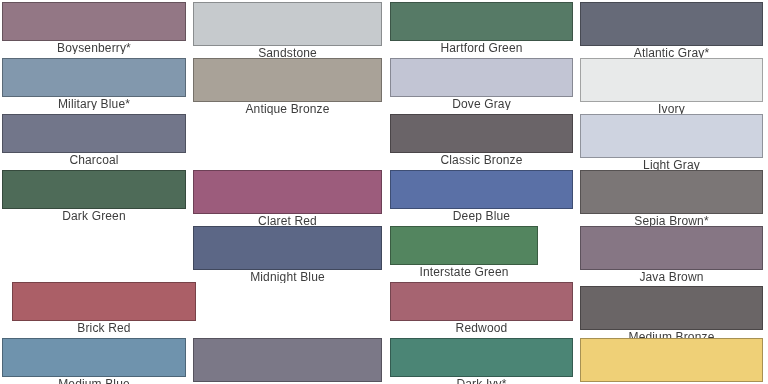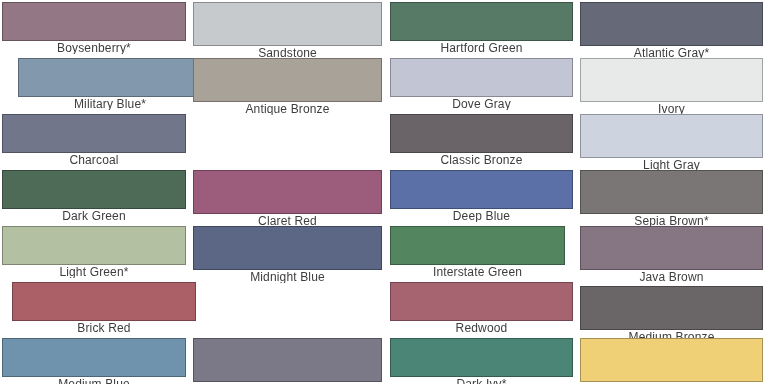--- a/index.html
+++ b/index.html
@@ -73,21 +73,21 @@
       <div class="swatch-label">Sandstone</div>
     </div>
     <div class="swatch-cell col-a" style="left: 390px; top: 2px; width: 183px; height: 56px;">
       <div class="swatch-chip" style="background: rgb(86, 122, 102);"></div>
       <div class="swatch-label">Hartford Green</div>
     </div>
     <div class="swatch-cell col-b" style="left: 580px; top: 2px; width: 183px; height: 56px;">
       <div class="swatch-chip" style="background: rgb(102, 106, 120);"></div>
       <div class="swatch-label">Atlantic Gray*</div>
     </div>
-    <div class="swatch-cell col-a" style="left: 2px; top: 58px; width: 184px; height: 56px; margin-left: 16px;">
+    <div class="swatch-cell col-a" style="left: 2px; top: 58px; width: 184px; height: 56px;">
       <div class="swatch-chip" style="background: rgb(130, 152, 173);"></div>
       <div class="swatch-label">Military Blue*</div>
     </div>
     <div class="swatch-cell col-b" style="left: 193px; top: 58px; width: 189px; height: 56px;">
       <div class="swatch-chip" style="background: rgb(169, 162, 152);"></div>
       <div class="swatch-label">Antique Bronze</div>
     </div>
     <div class="swatch-cell col-a" style="left: 390px; top: 58px; width: 183px; height: 56px;">
       <div class="swatch-chip" style="background: rgb(194, 197, 212);"></div>
       <div class="swatch-label">Dove Gray</div>
@@ -117,29 +117,25 @@
       <div class="swatch-label">Claret Red</div>
     </div>
     <div class="swatch-cell col-a" style="left: 390px; top: 170px; width: 183px; height: 56px;">
       <div class="swatch-chip" style="background: rgb(90, 112, 166);"></div>
       <div class="swatch-label">Deep Blue</div>
     </div>
     <div class="swatch-cell col-b" style="left: 580px; top: 170px; width: 183px; height: 56px;">
       <div class="swatch-chip" style="background: rgb(123, 118, 118);"></div>
       <div class="swatch-label">Sepia Brown*</div>
     </div>
-    <div class="swatch-cell col-a" style="left: 2px; top: 226px; width: 184px; height: 56px;">
-      <div class="swatch-chip" style="background: rgb(179, 192, 162);"></div>
-      <div class="swatch-label">Light Green*</div>
-    </div>
     <div class="swatch-cell col-b" style="left: 193px; top: 226px; width: 189px; height: 56px;">
       <div class="swatch-chip" style="background: rgb(92, 103, 134);"></div>
       <div class="swatch-label">Midnight Blue</div>
     </div>
-    <div class="swatch-cell col-a" style="left: 390px; top: 226px; width: 175px; height: 56px; padding-left: 16px;">
+    <div class="swatch-cell col-a" style="left: 390px; top: 226px; width: 148px; height: 56px; padding-left: 16px;">
       <div class="swatch-chip" style="background: rgb(83, 133, 95);"></div>
       <div class="swatch-label">Interstate Green</div>
     </div>
     <div class="swatch-cell col-b" style="left: 580px; top: 226px; width: 183px; height: 56px;">
       <div class="swatch-chip" style="background: rgb(134, 118, 132);"></div>
       <div class="swatch-label">Java Brown</div>
     </div>
     <div class="swatch-cell col-a" style="left: 12px; top: 282px; width: 184px; height: 56px;">
       <div class="swatch-chip" style="background: rgb(171, 95, 103);"></div>
       <div class="swatch-label">Brick Red</div>

